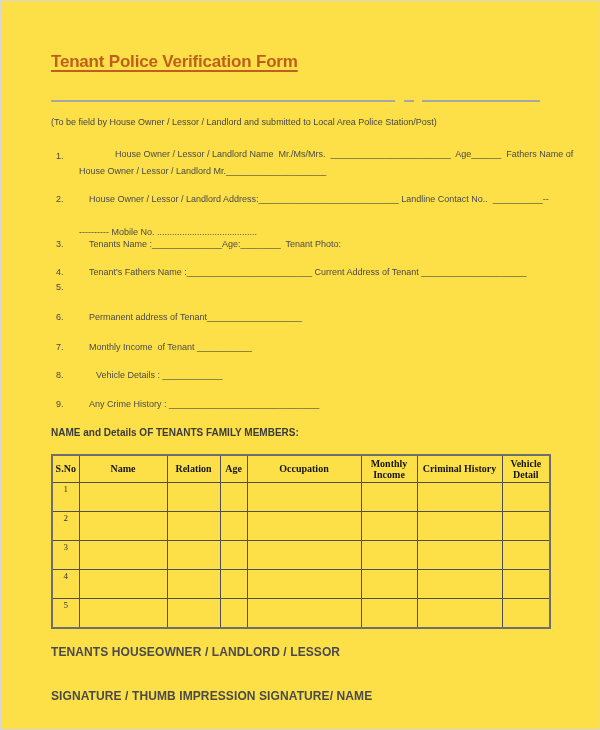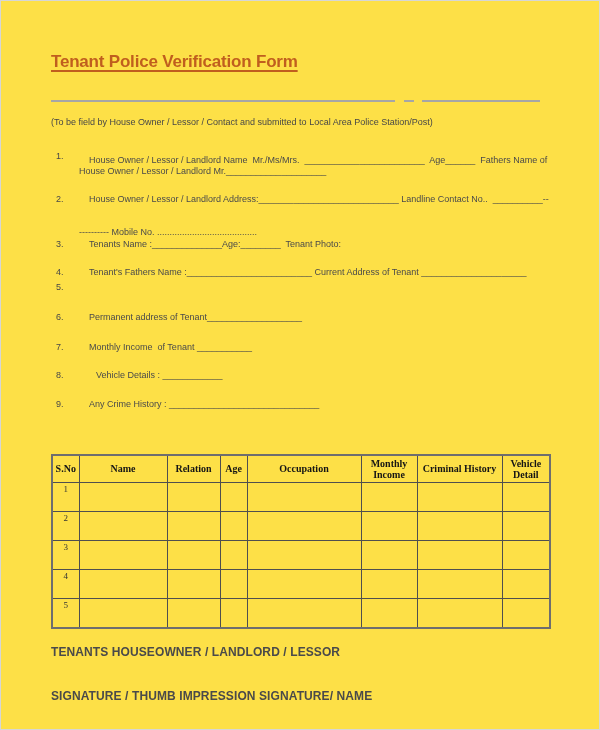--- a/index.html
+++ b/index.html
@@ -77,24 +77,24 @@
 <body>
 
 <div class="doc">
 
   <div class="title">Tenant Police Verification Form</div>
 
   <div class="rule-seg" style="left:50px;width:344px;"></div>
   <div class="rule-seg" style="left:403px;width:10px;"></div>
   <div class="rule-seg" style="left:421px;width:118px;"></div>
 
-  <div class="intro">(To be field by House Owner / Lessor / Contact and submitted to Local Area Police Station/Post)</div>
+  <div class="intro">(To be field by House Owner / Lessor / Landlord and submitted to Local Area Police Station/Post)</div>
 
   <div class="num" style="top:150px;">1.</div>
-  <div class="line" style="top:154px;">House Owner / Lessor / Landlord Name  Mr./Ms/Mrs.  ________________________  Age______  Fathers Name of</div>
+  <div class="line" style="top:148px;margin-left:26px;">House Owner / Lessor / Landlord Name  Mr./Ms/Mrs.  ________________________  Age______  Fathers Name of</div>
   <div class="line cont" style="top:165px;">House Owner / Lessor / Landlord Mr.____________________</div>
 
   <div class="num" style="top:193px;">2.</div>
   <div class="line" style="top:193px;">House Owner / Lessor / Landlord Address:____________________________ Landline Contact No..  __________--</div>
   <div class="line cont" style="top:226px;">---------- Mobile No. ........................................</div>
 
   <div class="num" style="top:238px;">3.</div>
   <div class="line" style="top:238px;">Tenants Name :______________Age:________  Tenant Photo:</div>
 
   <div class="num" style="top:266px;">4.</div>
@@ -107,20 +107,21 @@
 
   <div class="num" style="top:341px;">7.</div>
   <div class="line" style="top:341px;">Monthly Income  of Tenant ___________</div>
 
   <div class="num" style="top:369px;">8.</div>
   <div class="line" style="top:369px;margin-left:7px;">Vehicle Details : ____________</div>
 
   <div class="num" style="top:398px;">9.</div>
   <div class="line" style="top:398px;">Any Crime History : ______________________________</div>
 
+  <div class="section-heading">NAME and Details OF TENANTS FAMILY MEMBERS:</div>
 
   <table class="ftable">
     <colgroup>
       <col style="width:27px">
         <col style="width:88px">
         <col style="width:53px">
         <col style="width:27px">
       <col style="width:114px">
         <col style="width:56px">
         <col style="width:85px">

